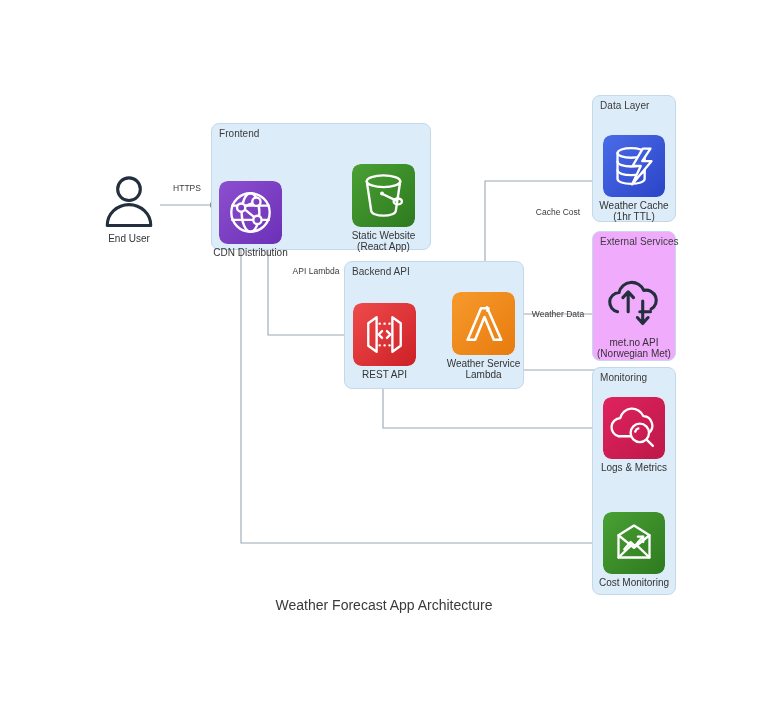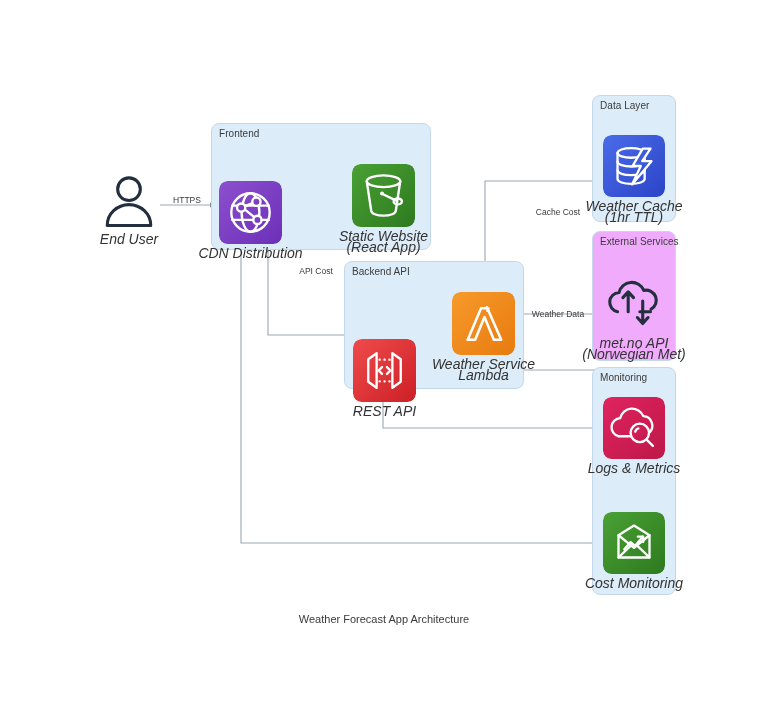--- a/index.html
+++ b/index.html
@@ -57,44 +57,42 @@
     top: 0;
     border-radius: 8px;
     overflow: hidden;
   }
   .node-tile svg { display: block; }
   .node-label {
     position: absolute;
     left: 50%;
     transform: translateX(-50%);
     text-align: center;
-    font-size: 14px;
+    font-size: 10px;
     line-height: 10.5px;
     color: #333333;
     white-space: nowrap;
-    font-style: italic;
   }
 
   
   .edge-label {
     position: absolute;
     font-size: 8.5px;
     color: #3a3a3a;
     white-space: nowrap;
     transform: translate(-50%, -50%);
   }
 
   
   .caption {
     position: absolute;
-    font-size: 11px;
+    font-size: 14px;
     color: #3a3a3a;
     white-space: nowrap;
     transform: translateX(-50%);
-    margin-top: 16px;
   }
 </style>
 </head>
 <body>
 
 <div id="canvas">
 
   <svg id="wires" viewBox="0 0 768 702" width="768" height="702">
     <defs>
       <marker id="arrow" viewBox="0 0 10 10" refX="9" refY="5" markerWidth="6" markerHeight="6" orient="auto-start-reverse">
@@ -184,21 +182,21 @@
             <rect x="0" y="0" width="64" height="64" rx="9" fill="url(#g_static-website)"></rect>
             <path d="M 15 17.5 L 19.5 47.5 a 12.5 5 0 0 0 25 0 L 49 17.5" stroke="#ffffff" fill="none" stroke-width="2.4" stroke-linecap="round" stroke-linejoin="round"></path>
             <ellipse cx="32" cy="17.5" rx="17" ry="6" stroke="#ffffff" fill="none" stroke-width="2.4" stroke-linecap="round" stroke-linejoin="round"></ellipse>
             <path d="M 31 30.5 L 45.5 37.5" stroke="#ffffff" fill="none" stroke-width="2.4" stroke-linecap="round" stroke-linejoin="round"></path>
             <circle cx="30.5" cy="30" r="2" fill="#ffffff" stroke="none"></circle>
             <ellipse cx="46.5" cy="38" rx="4.2" ry="3" stroke="#ffffff" fill="none" stroke-width="2.4" stroke-linecap="round" stroke-linejoin="round"></ellipse>
           </svg>
         </div>
         <div class="node-label" style="top: 67px;">Static Website<br>(React App)</div>
       </div>
-      <div class="node" style="left: 353px; top: 303px; width: 63px; height: 63px; margin-top: 36px;">
+      <div class="node" style="left: 353px; top: 303px; width: 63px; height: 63px;">
         <div class="node-tile">
           <svg width="63" height="63" viewBox="0 0 64 64">
             <defs>
               <linearGradient id="g_rest-api" x1="0" y1="0" x2="1" y2="1">
                 <stop offset="0%" stop-color="#ef4b4b"></stop>
                 <stop offset="100%" stop-color="#cc2027"></stop>
               </linearGradient>
             </defs>
             <rect x="0" y="0" width="64" height="64" rx="9" fill="url(#g_rest-api)"></rect>
             <path d="M 24 14.5 L 15.5 20.5 V 43.5 L 24 49.5 Z" stroke="#ffffff" fill="none" stroke-width="2.4" stroke-linecap="round" stroke-linejoin="round"></path>
@@ -290,21 +288,21 @@
             <path d="M 36 25.5 H 41.5 V 31" stroke="#ffffff" fill="none" stroke-width="2.4" stroke-linecap="round" stroke-linejoin="round"></path>
             <path d="M 16 24 L 32 37 L 48 24" stroke="#ffffff" fill="none" stroke-width="2.4" stroke-linecap="round" stroke-linejoin="round"></path>
             <path d="M 16 47 L 29 34.5 M 48 47 L 35 34.5" stroke="#ffffff" fill="none" stroke-width="2.4" stroke-linecap="round" stroke-linejoin="round"></path>
           </svg>
         </div>
         <div class="node-label" style="top: 66px;">Cost Monitoring</div>
       </div>
     </div>
 
   <div id="edge-labels-layer">
-      <div class="edge-label" style="left: 187px; top: 200px;">HTTPS</div>
-      <div class="edge-label" style="left: 316px; top: 271px;">API Cost</div>
+      <div class="edge-label" style="left: 187px; top: 188px;">HTTPS</div>
+      <div class="edge-label" style="left: 316px; top: 271px;">API Lambda</div>
       <div class="edge-label" style="left: 558px; top: 212px;">Cache Cost</div>
       <div class="edge-label" style="left: 558px; top: 314px;">Weather Data</div>
     </div>
 
   <div class="caption" style="left:384px; top:597px;">Weather Forecast App Architecture</div>
 
 </div>
 
 </body></html>

